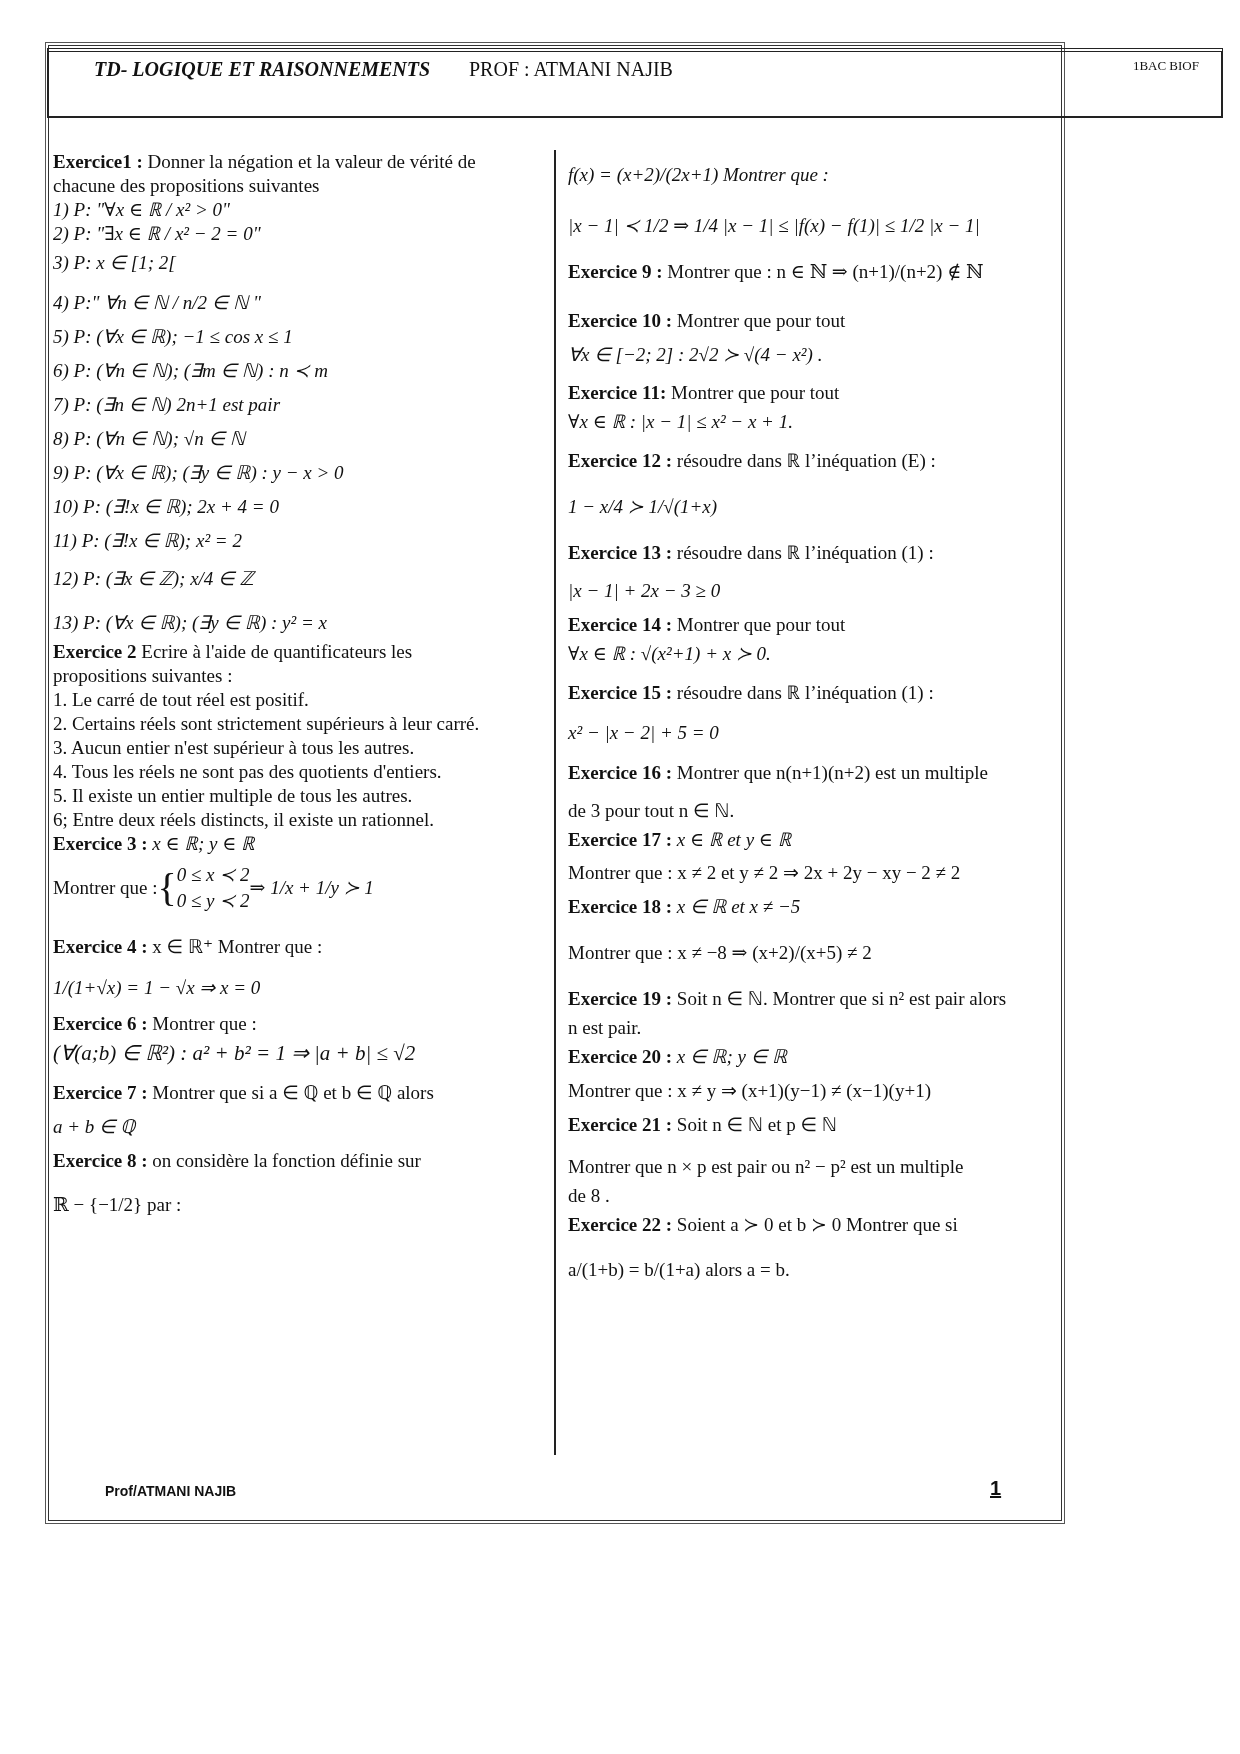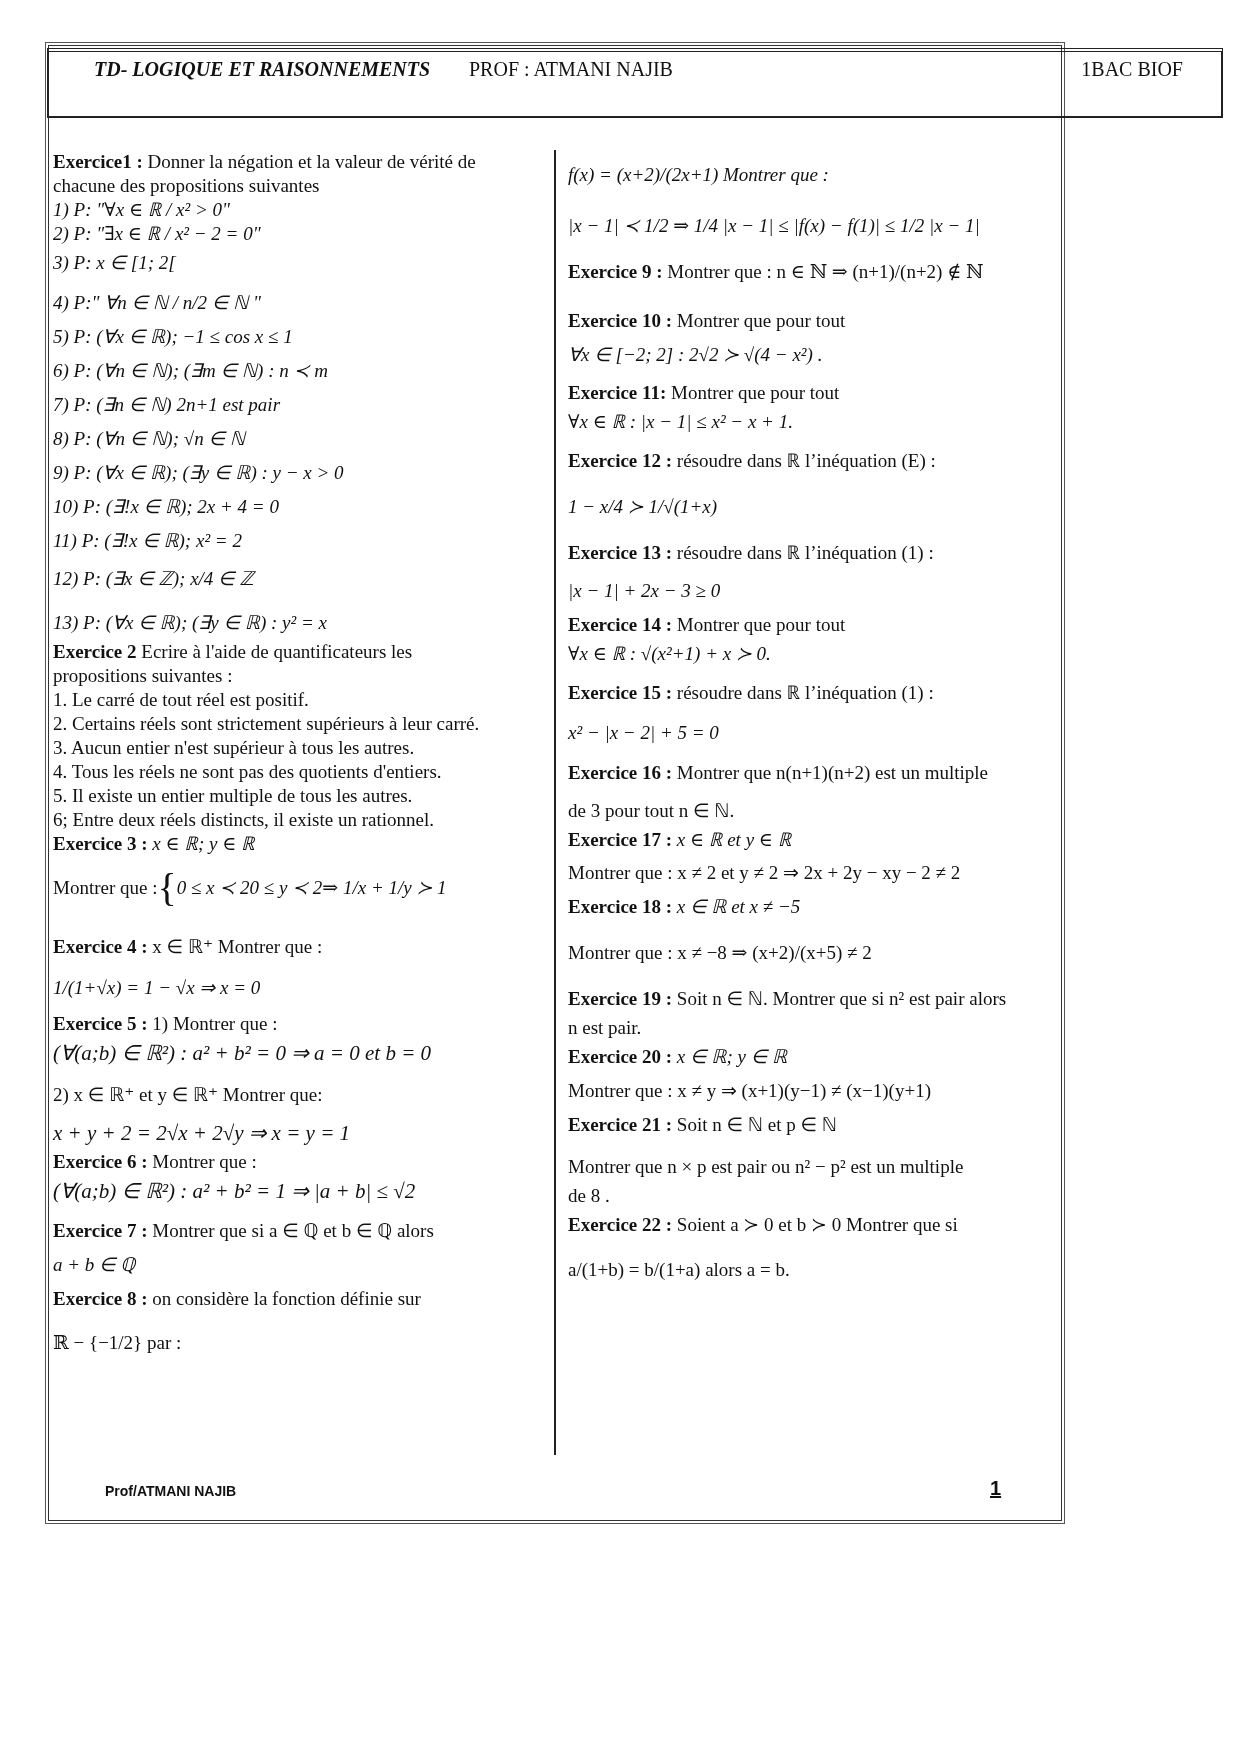--- a/index.html
+++ b/index.html
@@ -1,21 +1,21 @@
 <!DOCTYPE html>
 <html><head>
 <meta charset="utf-8">
 <style>
   html,body{margin:0;padding:0;background:#fff;}
   body{width:1240px;height:1754px;position:relative;overflow:hidden;font-family:"Liberation Serif","DejaVu Serif",serif;color:#111;}
   .page-frame{position:absolute;left:45px;top:42px;width:1018px;height:1480px;border:1px solid #555;box-shadow:inset 0 0 0 2px #fff, inset 0 0 0 3px #333;}
   .header{position:absolute;left:47px;top:48px;width:1176px;height:70px;border:2px solid #222;border-top:4px double #222;box-sizing:border-box;}
   .header .title{position:absolute;left:45px;top:6px;font-size:20px;font-weight:bold;font-style:italic;}
   .header .prof{position:absolute;left:420px;top:6px;font-size:20px;}
-  .header .level{position:absolute;right:38px;top:6px;font-size:20px;}
+  .header .level{position:absolute;right:22px;top:6px;font-size:13px;}
   .col{position:absolute;top:150px;font-size:19px;line-height:24px;}
   .col-left{left:53px;width:495px;}
   .col-right{left:568px;width:490px;}
   .divider{position:absolute;left:554px;top:150px;width:2px;height:1305px;background:#222;}
   .line{white-space:nowrap;}
   .b{font-weight:bold;}
   .m{font-style:italic;}
   .footer-name{position:absolute;left:105px;top:1483px;font-family:"Liberation Sans",sans-serif;font-weight:bold;font-size:14px;}
   .footer-page{position:absolute;left:990px;top:1477px;font-family:"Liberation Sans",sans-serif;font-weight:bold;font-size:20px;text-decoration:underline;}
   .tall{line-height:34px;font-family:Liberation Serif, serif;}
@@ -61,39 +61,33 @@
     <div class="line">4. Tous les réels ne sont pas des quotients d'entiers.</div>
     <div class="line">5. Il existe un entier multiple de tous les autres.</div>
     <div class="line">6; Entre deux réels distincts, il existe un rationnel.</div>
   </div>
 
   <div>
     <div class="line"><span class="b">Exercice 3 :</span><span class="m">  x ∈ ℝ; y ∈ ℝ</span></div>
     <div class="line" style="display:flex;align-items:center;height:64px">
       <span>Montrer que : </span>
       <span style="font-size:40px;line-height:40px;font-weight:lighter">{</span>
-      <span style="display:inline-flex;line-height:26px" class="m">
+      <span style="display:inline-flex;flex-direction:column;line-height:26px" class="m">
         <span>0 ≤ x ≺ 2</span>
         <span>0 ≤ y ≺ 2</span>
       </span>
       <span class="m"> ⇒ 1/x + 1/y ≻ 1</span>
     </div>
   </div>
 
   <div style="margin-top:10px">
     <div class="line tall"><span class="b">Exercice 4 :</span><span>  x ∈ ℝ⁺  Montrer que :</span></div>
     <div class="line m tall" style="height:48px;line-height:48px">1/(1+√x) = 1 − √x ⇒ x = 0</div>
   </div>
 
-  <div>
-    <div class="line"><span class="b">Exercice 5 :</span><span>  1) Montrer que :</span></div>
-    <div class="line m tall" style="font-size:21px">(∀(a;b) ∈ ℝ²) : a² + b² = 0 ⇒ a = 0  et  b = 0</div>
-    <div class="line tall" style="margin-top:8px">2)  x ∈ ℝ⁺  et  y ∈ ℝ⁺  Montrer que:</div>
-    <div class="line m tall" style="font-size:21px;margin-top:4px">x + y + 2 = 2√x + 2√y ⇒ x = y = 1</div>
-  </div>
 
   <div>
     <div class="line"><span class="b">Exercice 6 :</span><span>  Montrer que :</span></div>
     <div class="line m tall" style="font-size:21px">(∀(a;b) ∈ ℝ²) : a² + b² = 1 ⇒ |a + b| ≤ √2</div>
   </div>
 
   <div style="margin-top:6px">
     <div class="line tall"><span class="b">Exercice 7 :</span><span>   Montrer que si  a ∈ ℚ  et  b ∈ ℚ   alors</span></div>
     <div class="line m tall">a + b ∈ ℚ</div>
   </div>

